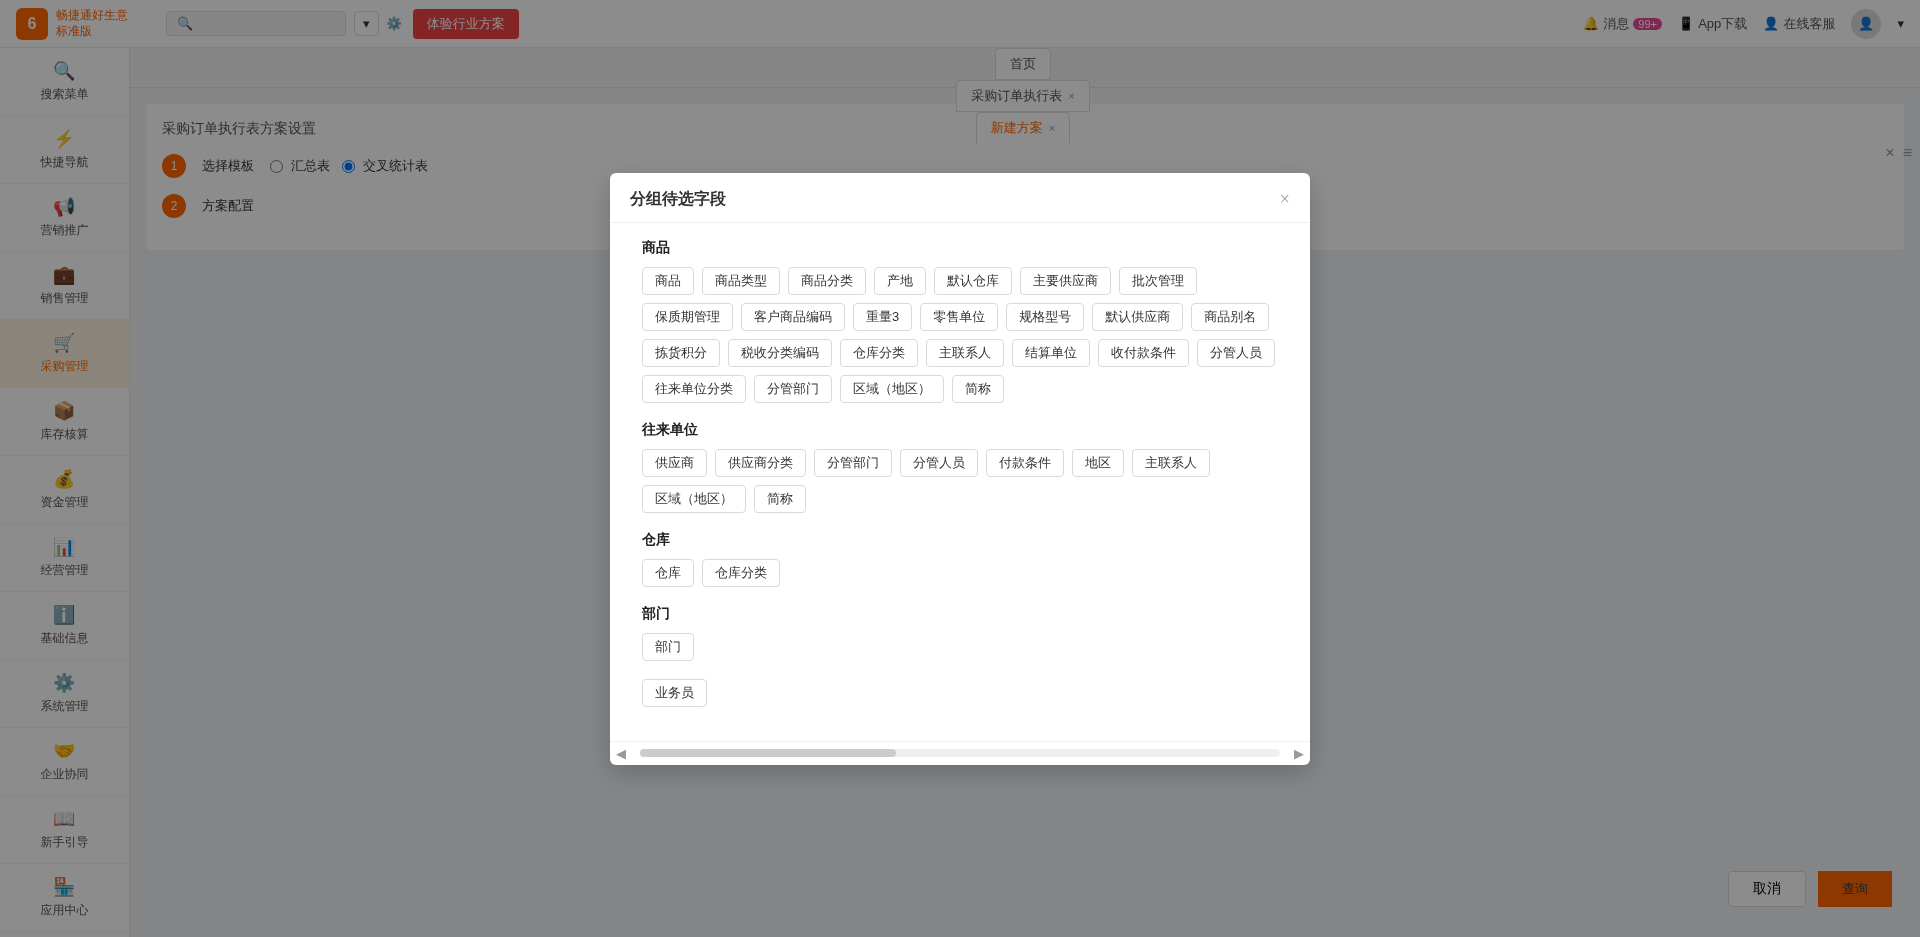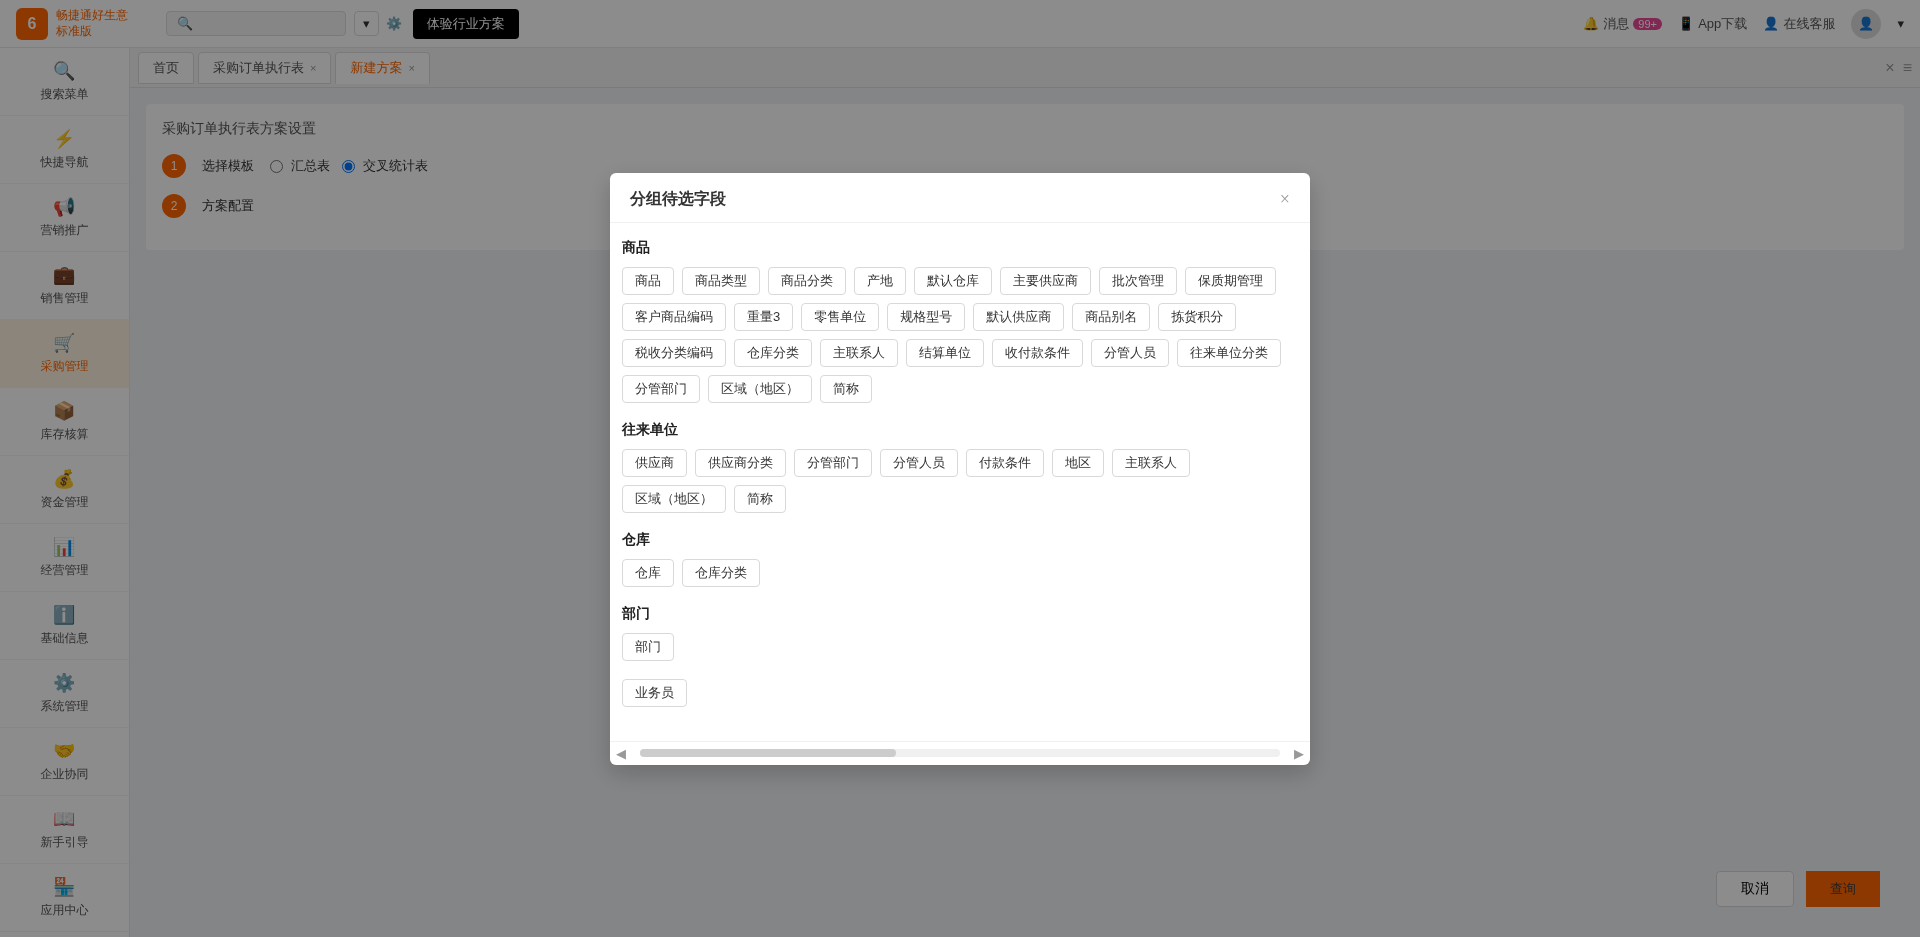--- a/index.html
+++ b/index.html
@@ -46,21 +46,21 @@
     .header-select {
       display: flex; align-items: center;
       border: 1px solid #ddd;
       border-radius: 4px;
       padding: 4px 8px;
       margin-left: 8px;
       cursor: pointer;
       background: #fff;
     }
     .header-btn {
-      background: #000000;
+      background: #ef4444;
       color: white;
       border: none;
       border-radius: 4px;
       padding: 6px 14px;
       cursor: pointer;
       margin-left: 10px;
       font-size: 13px;
     }
     .header-right {
       margin-left: auto;
@@ -105,20 +105,21 @@
     .tab-bar {
       position: fixed;
       top: 48px; left: 130px; right: 0;
       height: 40px;
       background: #f5f5f5;
       display: flex;
       align-items: center;
       padding: 0 8px;
       border-bottom: 1px solid #e0e0e0;
       z-index: 98;
+      flex-direction: column;
     }
     .tab-item {
       display: flex; align-items: center;
       padding: 6px 14px;
       background: #fff;
       border: 1px solid #ddd;
       border-radius: 4px 4px 0 0;
       margin-right: 4px;
       cursor: pointer;
       font-size: 13px;
@@ -170,21 +171,21 @@
     }
     .modal-close {
       cursor: pointer;
       font-size: 18px;
       color: #999;
       line-height: 1;
     }
     .modal-body {
       flex: 1;
       overflow-y: auto;
-      padding: 16px 12px;
+      padding: 16px 32px;
     }
 
     
     .modal-body::-webkit-scrollbar { width: 6px; }
     .modal-body::-webkit-scrollbar-thumb { background: #ddd; border-radius: 3px; }
 
     
     .field-group { margin-bottom: 18px; }
     .field-group-title {
       font-size: 14px;
@@ -227,21 +228,21 @@
       width: 40%;
       height: 100%;
       background: #ccc;
       border-radius: 4px;
     }
 
     
     .modal-actions {
       position: fixed;
       bottom: 30px;
-      right: 40px;
+      right: 28px;
       display: flex;
       gap: 12px;
     }
     .btn-cancel {
       padding: 8px 24px;
       border: 1px solid #d9d9d9;
       border-radius: 4px;
       background: #fff;
       cursor: pointer;
       font-size: 14px;

